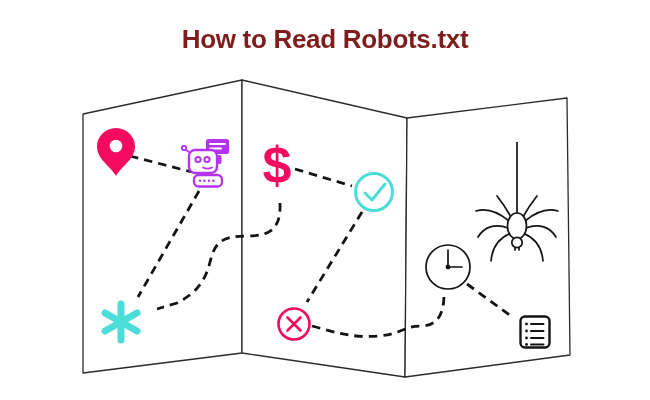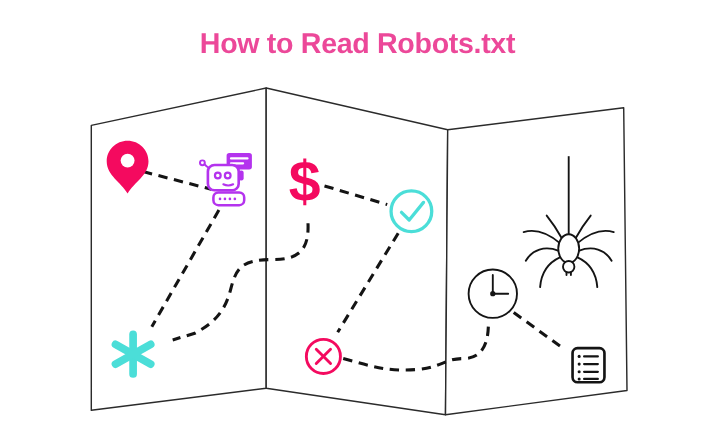--- a/index.html
+++ b/index.html
@@ -1,20 +1,20 @@
 <!DOCTYPE html>
 <html><head>
 <meta charset="utf-8">
 <style>
   html,body{margin:0;padding:0;background:#fff;}
   body{width:650px;height:400px;overflow:hidden;position:relative;
        font-family:"Liberation Sans","DejaVu Sans",sans-serif;}
   .stage{position:absolute;inset:0;width:650px;height:400px;}
   .title{position:absolute;top:24px;left:0;width:650px;text-align:center;
-         font-size:26px;font-weight:800;letter-spacing:-0.3px;color:#ec4899;margin:0;}
+         font-size:26px;font-weight:800;letter-spacing:-0.3px;color:#7f1d1d;margin:0;}
   svg{position:absolute;top:0;left:0;}
   .panel{stroke-width:1.3;stroke-linejoin:round;}
   .route{fill:none;stroke-width:2.8;stroke-dasharray:8.5 6;stroke-linecap:butt;}
   .lineart{fill:#fff;stroke-width:1.7;}
   .lineart-stroke{fill:none;stroke-width:1.7;stroke-linecap:round;}
   .dollar{font-size:52px;font-weight:bold;}
 </style>
 </head>
 <body>
 

